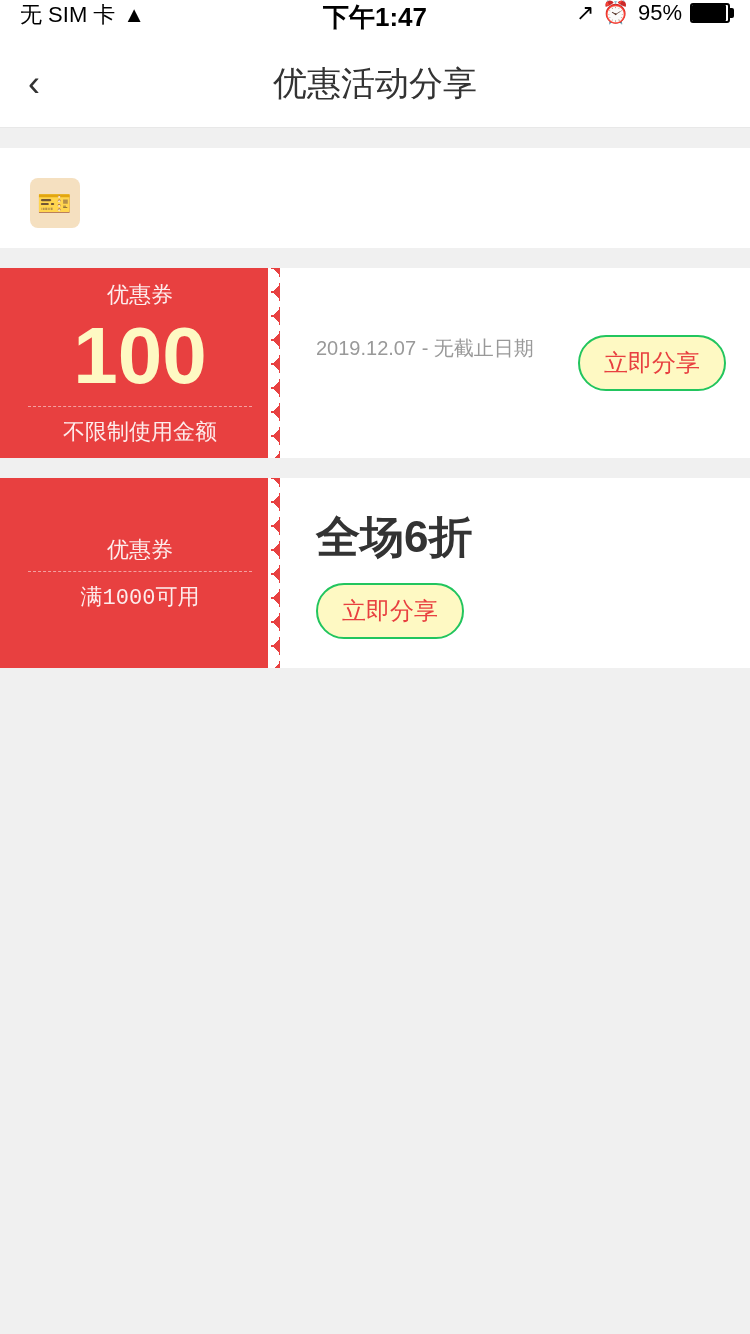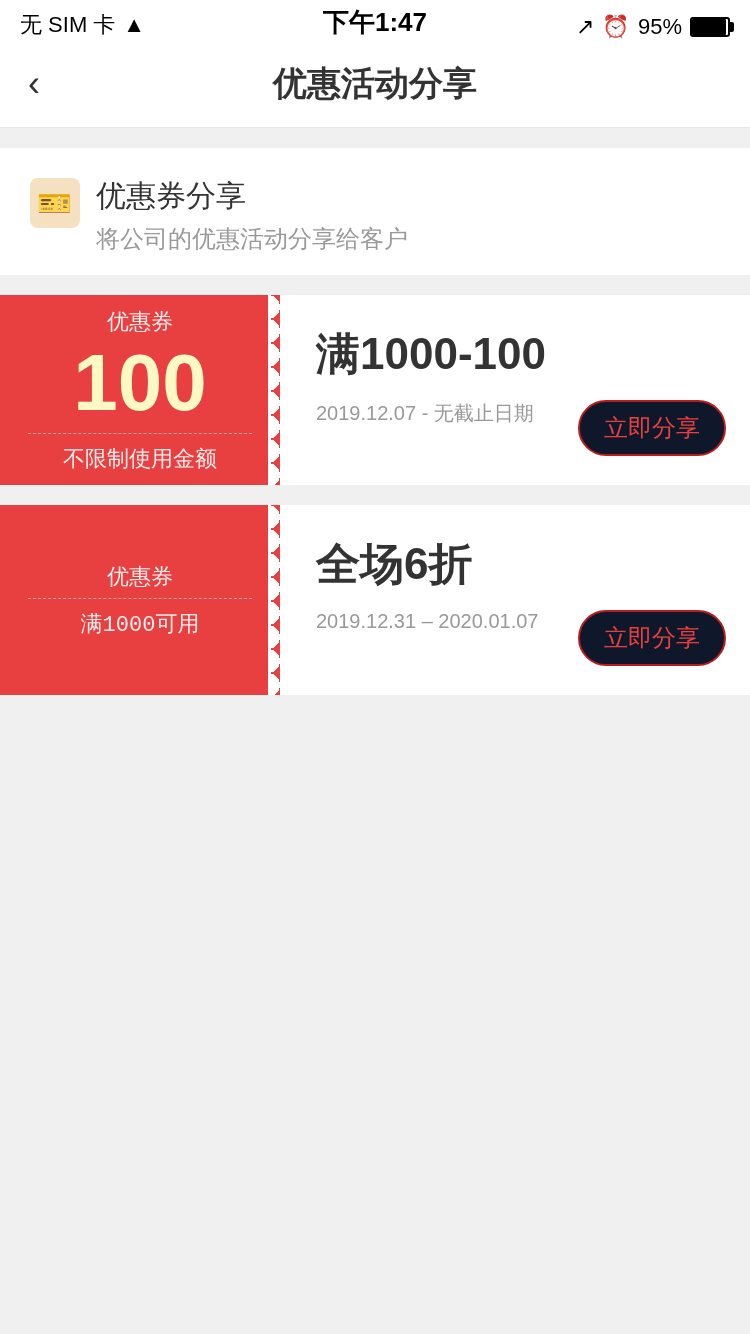--- a/index.html
+++ b/index.html
@@ -11,21 +11,21 @@
       font-family: -apple-system, "PingFang SC", "Helvetica Neue", Arial, sans-serif;
       overflow-x: hidden;
     }
 
     
     .status-bar {
       width: 750px;
       height: 40px;
       background: #fff;
       display: flex;
-      align-items: flex-end;
+      align-items: flex-start;
       justify-content: space-between;
       padding: 0 20px;
       font-size: 24px;
     }
     .status-left {
       display: flex;
       align-items: center;
       gap: 8px;
       font-size: 22px;
       font-weight: 500;
@@ -83,21 +83,21 @@
     }
     .nav-back {
       position: absolute;
       left: 28px;
       font-size: 36px;
       color: #333;
       cursor: pointer;
     }
     .nav-title {
       font-size: 34px;
-      font-weight: 700;
+      font-weight: 400;
       color: #333;
     }
 
     
     .section-header {
       background: #fff;
       padding: 28px 30px 20px 30px;
       display: flex;
       align-items: flex-start;
       gap: 16px;
@@ -213,23 +213,23 @@
       display: flex;
       justify-content: space-between;
       gap: 0;
     }
     .coupon-date {
       font-size: 20px;
       color: #999;
       flex-shrink: 0;
     }
     .share-btn {
-      border: 2px solid #b91c1c;
+      border: 2px solid #22c55e;
       color: #e84040;
-      background: #0f172a;
+      background: #fef9c3;
       border-radius: 30px;
       padding: 10px 24px;
       font-size: 24px;
       cursor: pointer;
       white-space: nowrap;
       flex-shrink: 0;
     }
 
     
     .bg-area {
@@ -259,51 +259,45 @@
 
 <div class="nav-bar">
   <span class="nav-back">‹</span>
   <span class="nav-title">优惠活动分享</span>
 </div>
 
 <div class="section-header">
   <div class="section-icon">
     <span>🎫</span>
   </div>
-  <div class="section-text">
-    <h2>优惠券分享</h2>
-    <p>将公司的优惠活动分享给客户</p>
-  </div>
 </div>
 
 <div class="coupon-list">
 <div class="coupon-card">
       <div class="coupon-left">
         <span class="coupon-label">优惠券</span>
         <span class="coupon-amount">100</span>
         <hr class="coupon-divider">
         <span class="coupon-condition">不限制使用金额</span>
       </div>
       <div class="coupon-right">
-        <span class="coupon-name">满1000-100</span>
         <div class="coupon-footer">
           <span class="coupon-date">2019.12.07 - 无截止日期</span>
           <button class="share-btn">立即分享</button>
         </div>
       </div>
     </div>
     <div class="coupon-card">
       <div class="coupon-left">
         <span class="coupon-label">优惠券</span>
         <hr class="coupon-divider">
         <span class="coupon-condition">满1000可用</span>
       </div>
       <div class="coupon-right">
         <span class="coupon-name">全场6折</span>
         <div class="coupon-footer">
-          <span class="coupon-date">2019.12.31 – 2020.01.07</span>
           <button class="share-btn">立即分享</button>
         </div>
       </div>
     </div>
   </div>
 
 <div class="bg-area"></div>
 
 </body></html>

